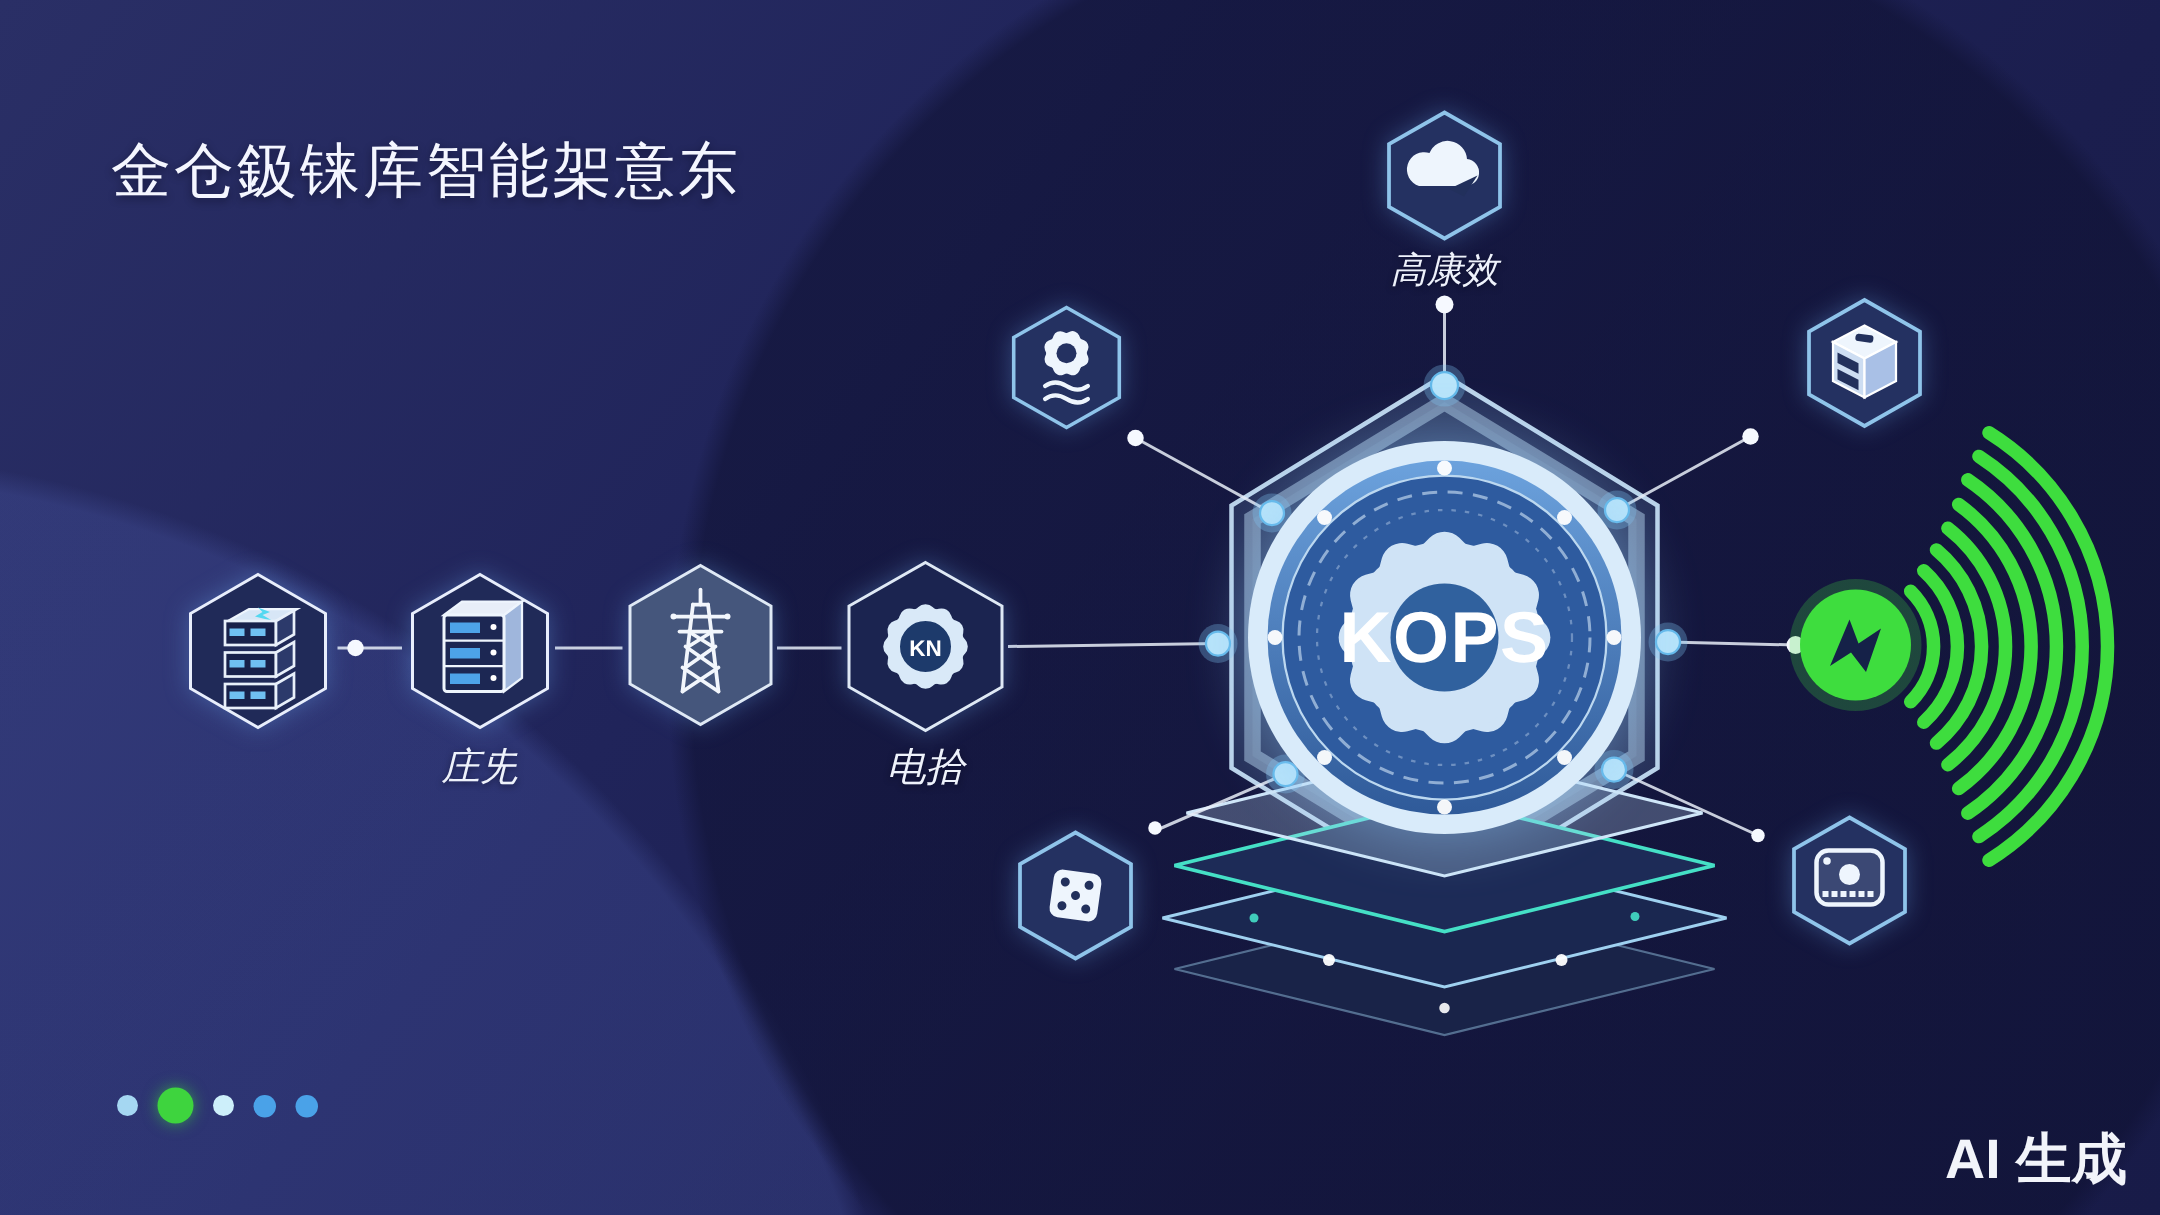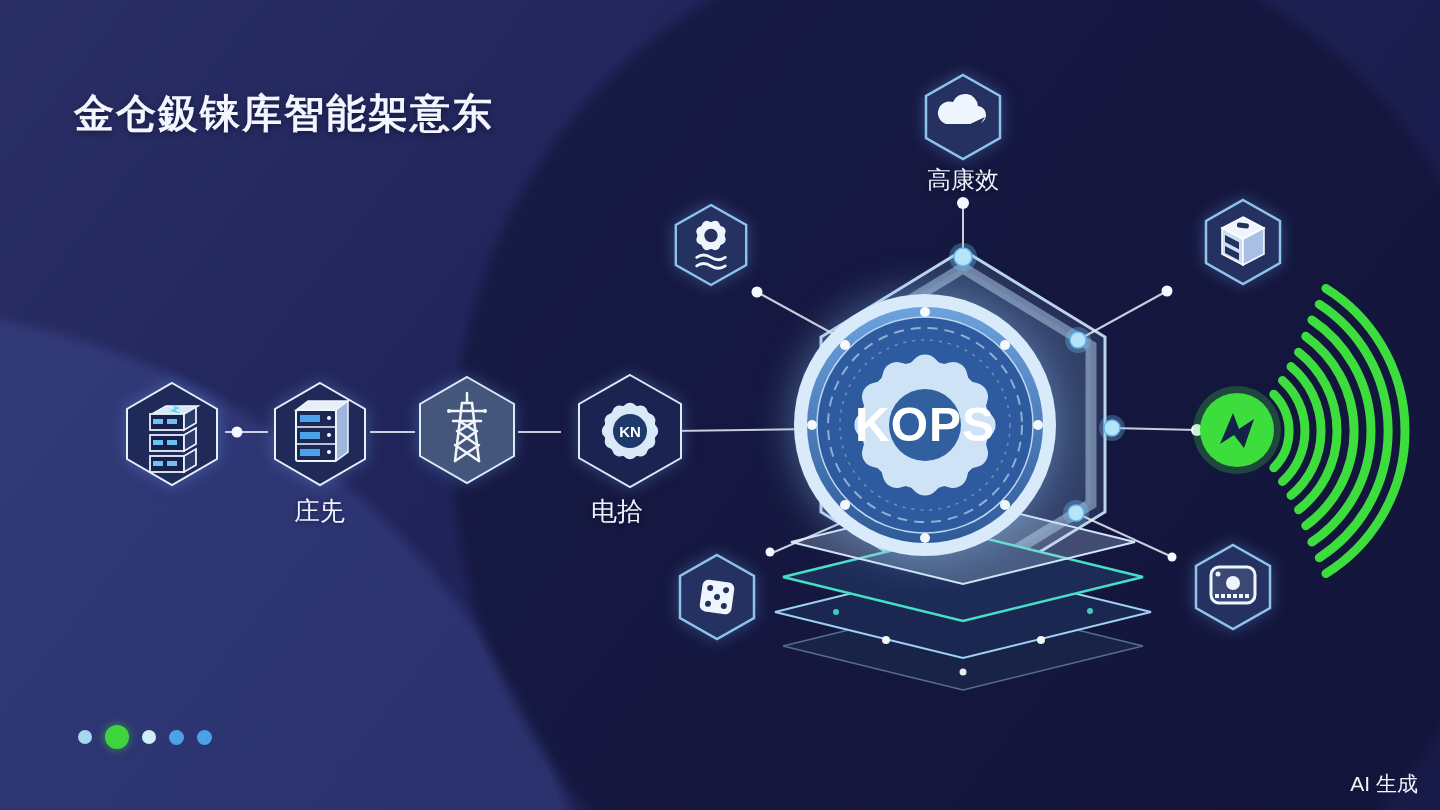--- a/index.html
+++ b/index.html
@@ -5,40 +5,40 @@
   html,body{margin:0;padding:0;background:#10123a;}
   .stage{
     position:relative;width:1440px;height:810px;overflow:hidden;
     font-family:"Liberation Sans",sans-serif;
     background:
       radial-gradient(circle 540px at 985px 455px, rgba(14,16,48,0.55) 0 97%, rgba(14,16,48,0) 100%),
       radial-gradient(circle 760px at -140px 1060px, rgba(96,116,210,0.20) 0 98%, rgba(96,116,210,0) 100%),
       linear-gradient(128deg,#2a2f66 0%,#20245a 38%,#1b1e4e 70%,#181b48 100%);
   }
   .title{
-    position:absolute;left:74px;top:86px;font-size:40px;font-weight:700;
+    position:absolute;left:74px;top:86px;font-size:40px;font-weight:400;
     color:#f4f6ff;letter-spacing:2px;white-space:nowrap;
     text-shadow:0 2px 6px rgba(0,0,20,.45);
     text-align:center;
   }
   .scene{position:absolute;left:0;top:0;}
-  .badge{position:absolute;left:785px;top:285px;width:280px;height:280px;
+  .badge{position:absolute;left:823px;top:285px;width:280px;height:280px;
     filter:drop-shadow(0 0 20px rgba(140,200,250,.45));text-align:right;}
   .hex-node{position:absolute;filter:drop-shadow(0 0 8px rgba(110,170,240,.35));}
   .lbl{position:absolute;width:220px;text-align:center;color:#eef2fb;
-    font-size:26px;font-weight:500;white-space:nowrap;text-shadow:0 1px 4px rgba(0,0,20,.5);}
+    font-size:26px;font-weight:500;white-space:nowrap;text-shadow:0 1px 4px rgba(0,0,20,.5);font-style:italic;}
   .lbl.sat{font-size:24px;}
   .pagination{position:absolute;left:78px;top:722px;height:30px;display:flex;align-items:center;gap:13px;}
   .pdot{border-radius:50%;width:14px;height:14px;}
   .pdot.d1{background:#a5d7f2;}
   .pdot.d2{background:#3ed43e;width:24px;height:24px;box-shadow:0 0 10px rgba(62,212,62,.6);}
   .pdot.d3{background:#cdeffa;}
   .pdot.d4{background:#4aa2e8;width:15px;height:15px;}
   .pdot.d5{background:#4aa2e8;width:15px;height:15px;}
-  .watermark{position:absolute;right:22px;bottom:12px;font-size:21px;font-weight:400;color:#f2f4fa;}
+  .watermark{position:absolute;right:22px;bottom:12px;font-size:37px;font-weight:700;color:#f2f4fa;}
   svg text{font-family:"Liberation Sans",sans-serif;}
 </style>
 </head>
 <body>
 
 <div class="stage">
 
   <svg class="scene" width="1440" height="810" viewBox="0 0 1440 810">
 
     <g>
@@ -218,21 +218,21 @@
         <line x1="42" y1="72" x2="62" y2="58"></line>
           <line x1="42" y1="58" x2="62" y2="72"></line>
         <line x1="40" y1="88" x2="64" y2="72"></line>
           <line x1="40" y1="72" x2="64" y2="88"></line>
       </g>
       <circle cx="34" cy="38" r="2" fill="#f2f6fc"></circle>
         <circle cx="70" cy="38" r="2" fill="#f2f6fc"></circle>
     </svg>
   </div>
 
-  <div class="hex-node" style="left:574px;top:371px">
+  <div class="hex-node" style="left:561px;top:371px">
     <svg width="112" height="120" viewBox="0 0 112 120">
       <polygon points="56,4 107,33 107,87 56,116 5,87 5,33" fill="#1b2450" stroke="#dfe9f5" stroke-width="2"></polygon>
       <g fill="#d9e9f8">
         <rect x="34" y="38" width="44" height="44" rx="7" transform="rotate(15 56 60)"></rect>
         <rect x="34" y="38" width="44" height="44" rx="7" transform="rotate(45 56 60)"></rect>
         <rect x="34" y="38" width="44" height="44" rx="7" transform="rotate(75 56 60)"></rect>
         <circle cx="56" cy="60" r="26"></circle>
       </g>
       <circle cx="56" cy="60" r="18" fill="#1d3a6b" stroke="#d9e9f8" stroke-width="2"></circle>
       <text x="56" y="66" text-anchor="middle" font-size="15" font-weight="bold" fill="#ffffff">KN</text>

